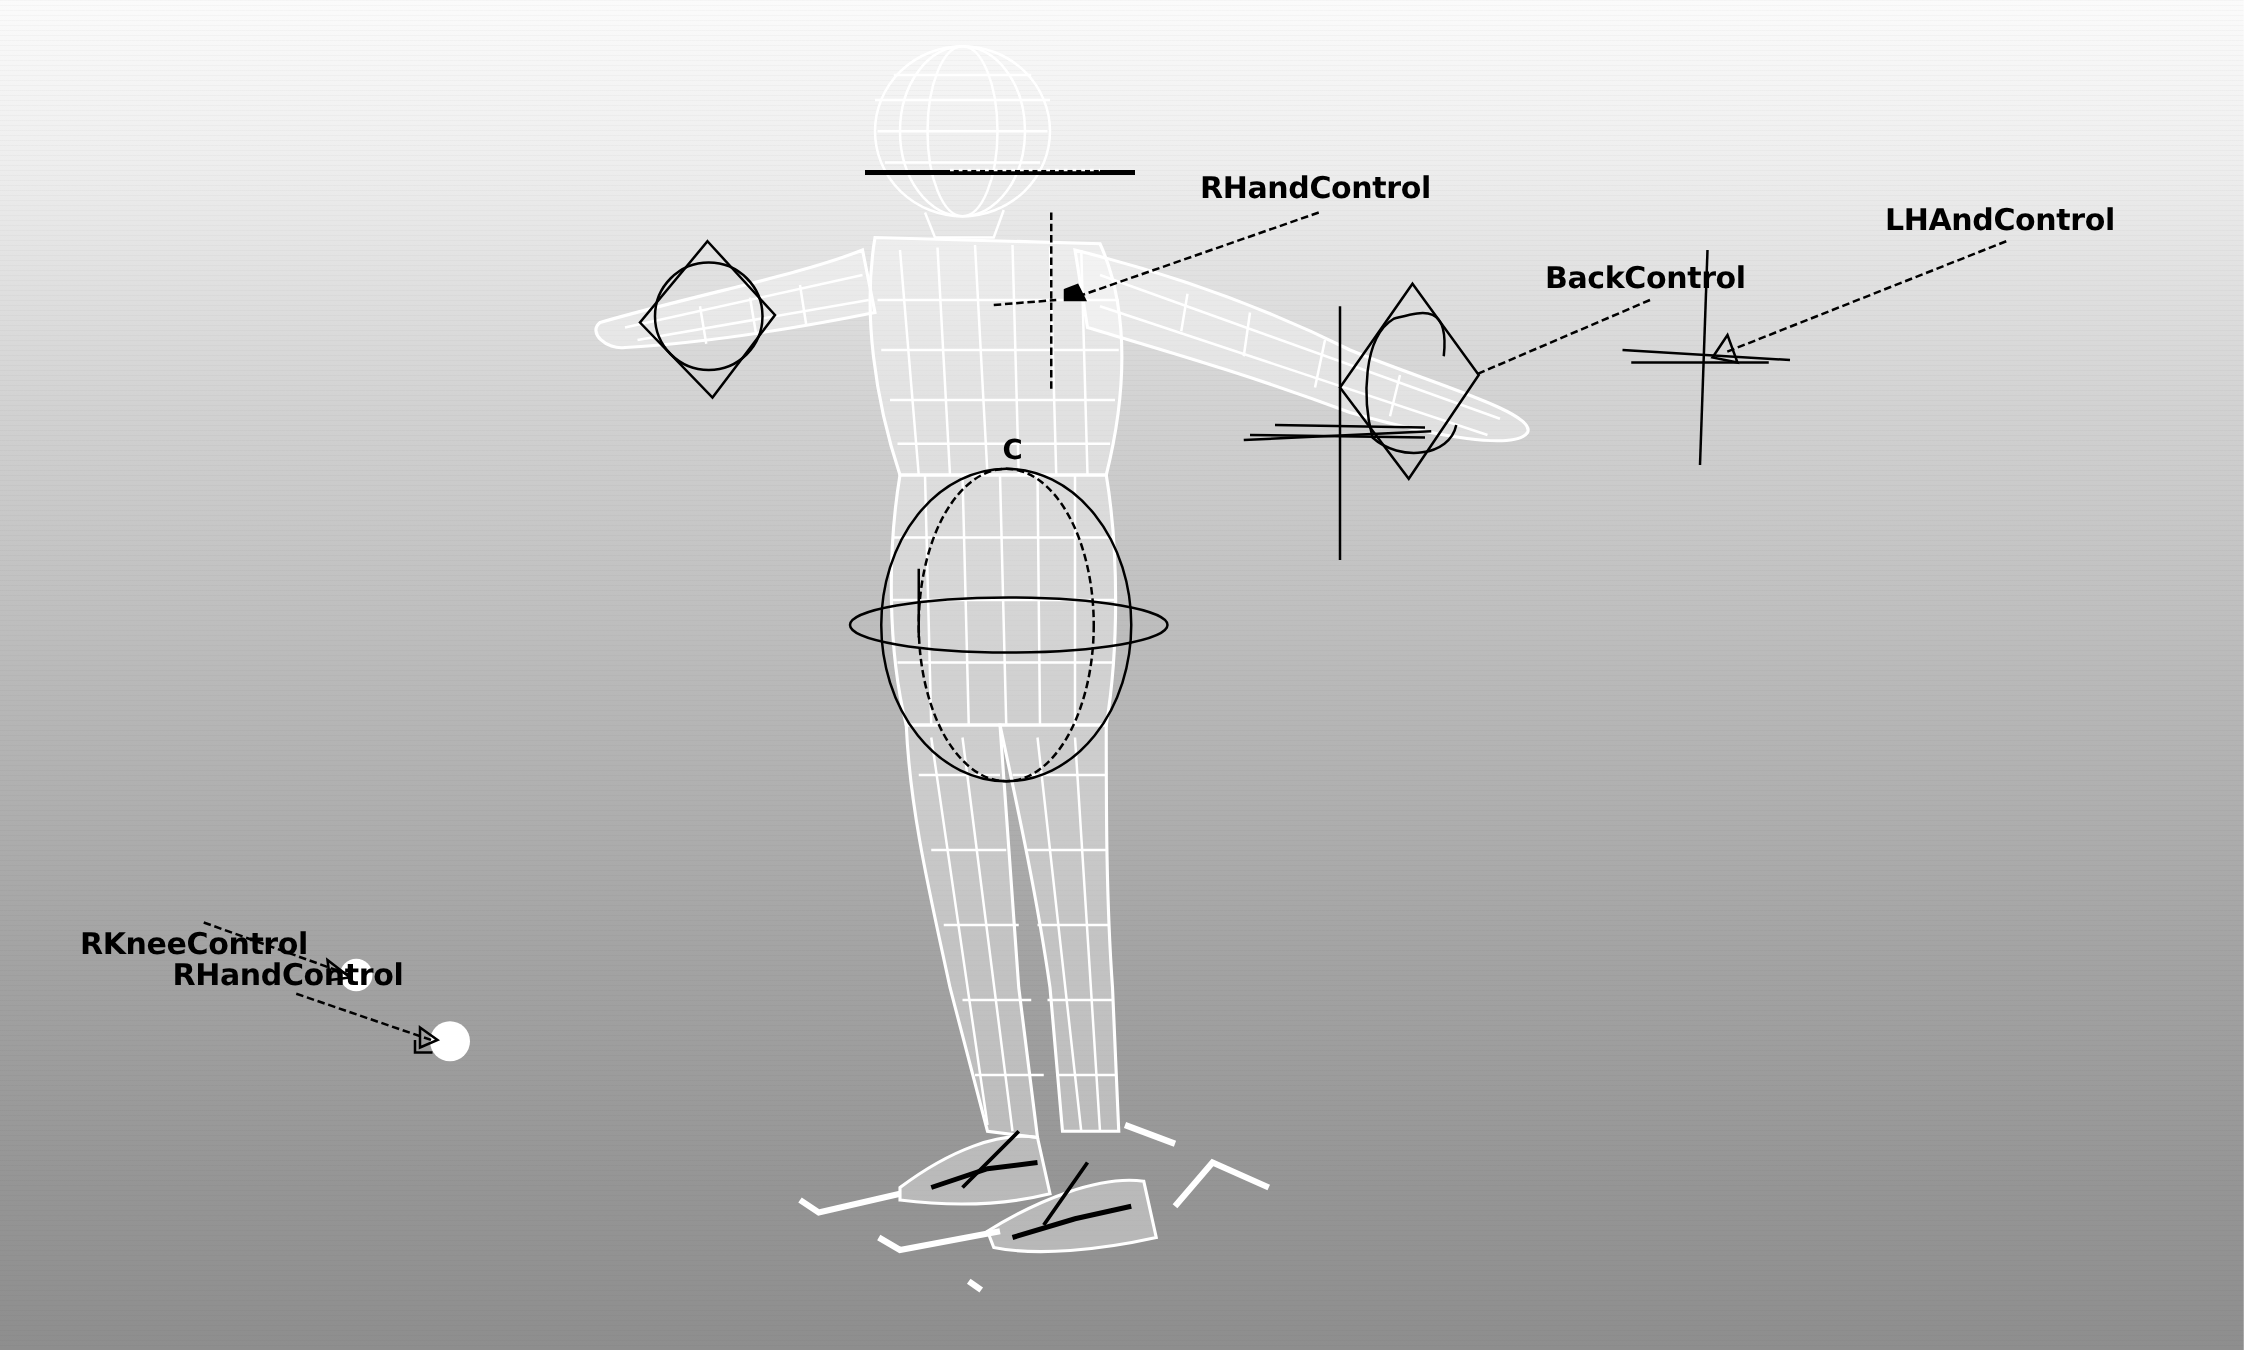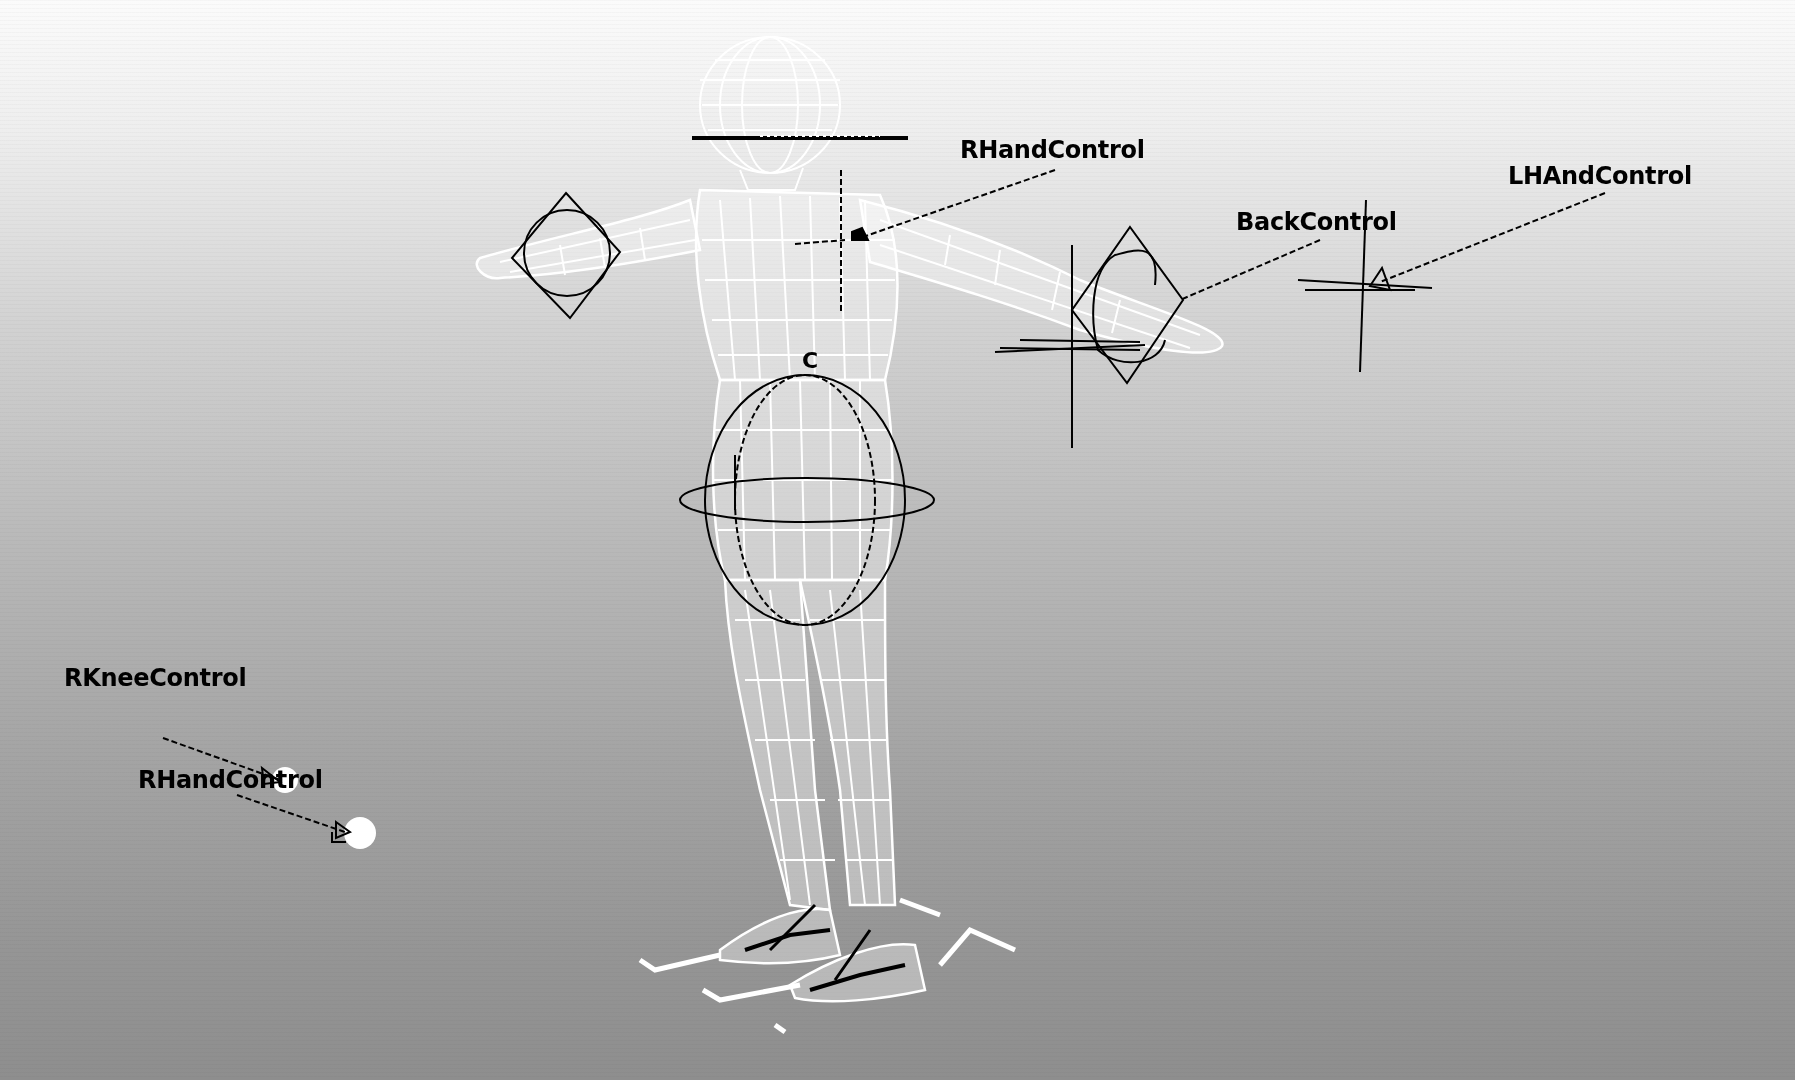--- a/index.html
+++ b/index.html
@@ -146,16 +146,16 @@
       <line x1="1320" y1="240" x2="1180" y2="300" class="dash"></line>
       <line x1="1605" y1="193" x2="1380" y2="282" class="dash"></line>
       <line x1="163" y1="738" x2="280" y2="780" class="dash"></line>
       <line x1="237" y1="795" x2="345" y2="832" class="dash"></line>
     </g>
   </svg>
 
   <span class="label" style="left:960px;top:136px;">RHandControl</span>
   <span class="label" style="left:1508px;top:162px;">LHAndControl</span>
   <span class="label" style="left:1236px;top:208px;">BackControl</span>
-  <span class="label" style="left:64px;top:664px;">RKneeControl</span>
+  <span class="label" style="left:64px;top:741px;">RKneeControl</span>
   <span class="label" style="left:138px;top:766px;">RHandControl</span>
   <span class="label" style="left:802px;top:348px;font-size:22px;">C</span>
 </div>
 
 </body></html>

